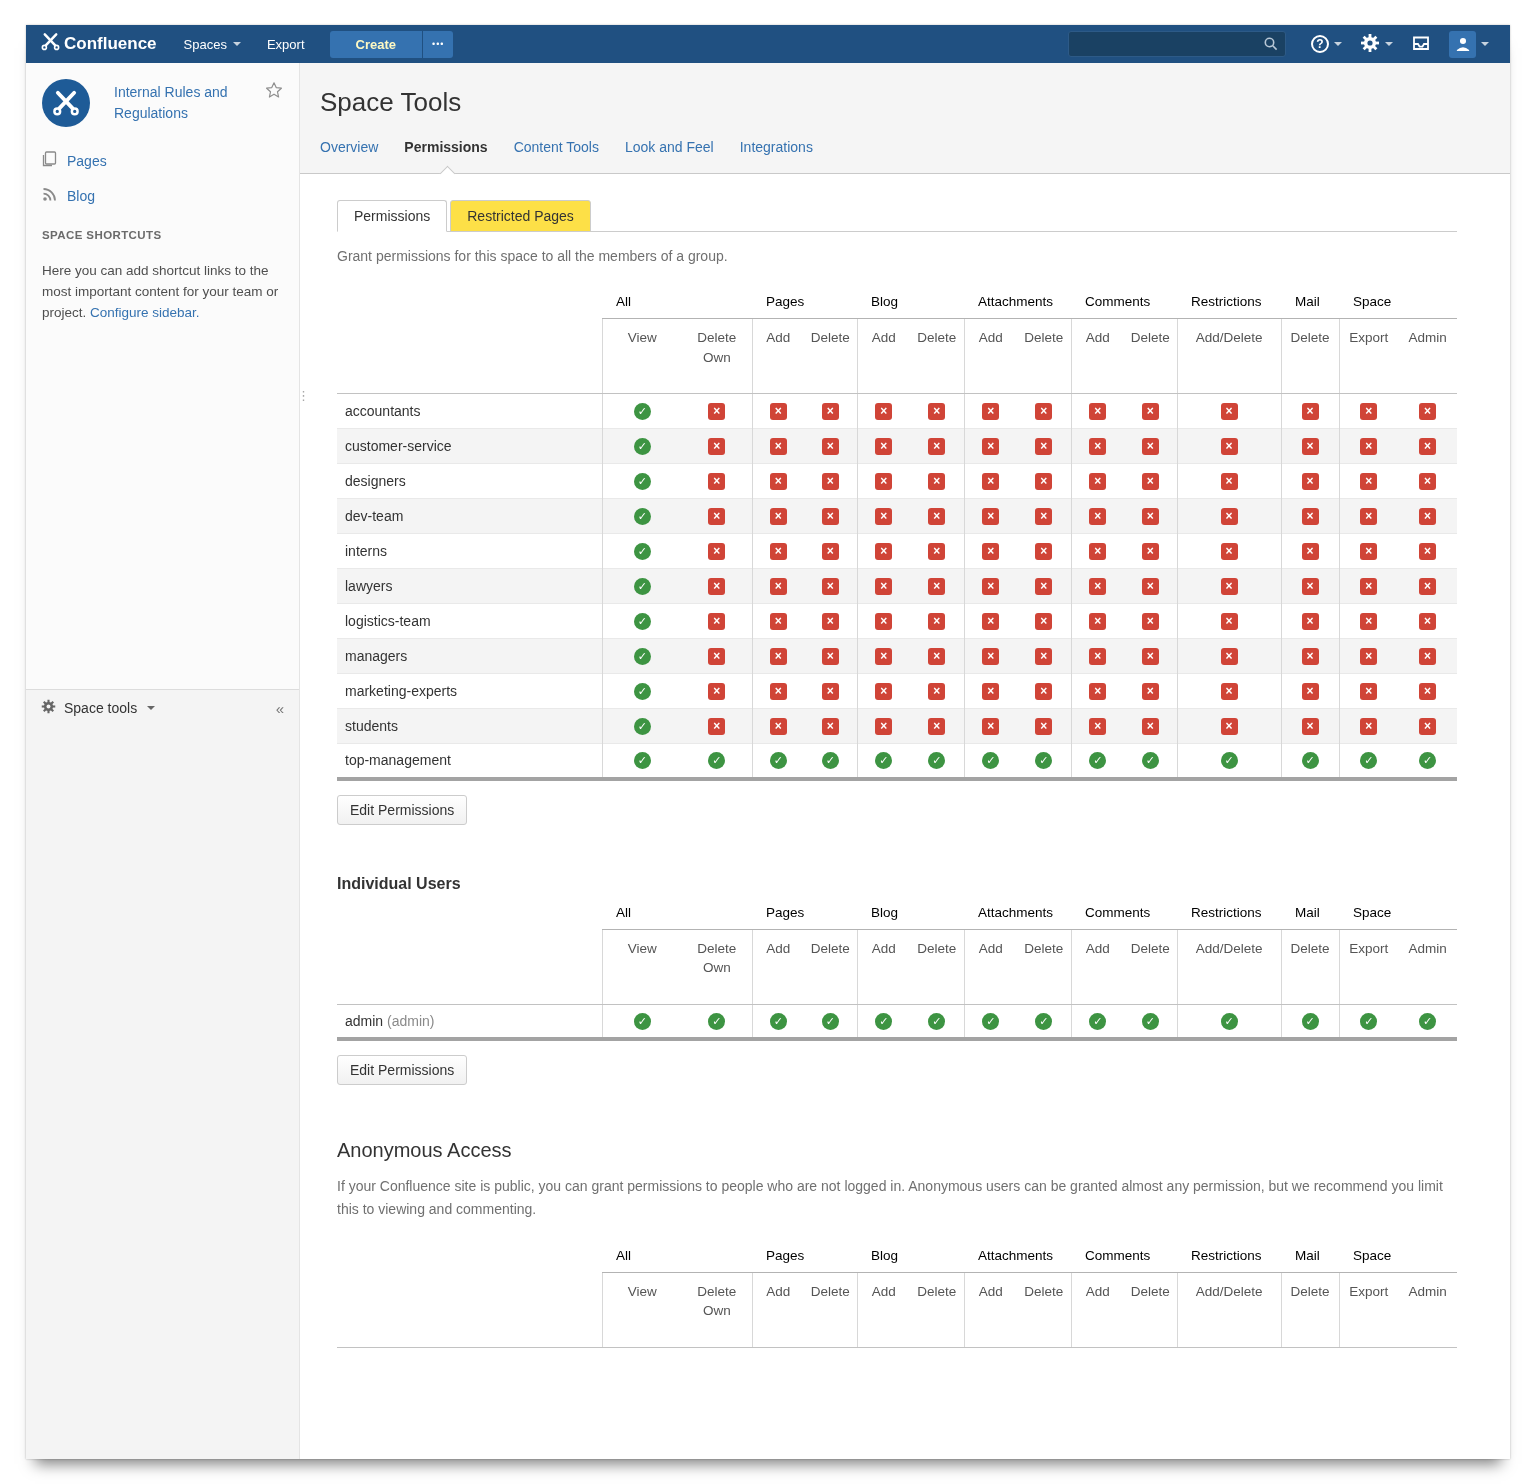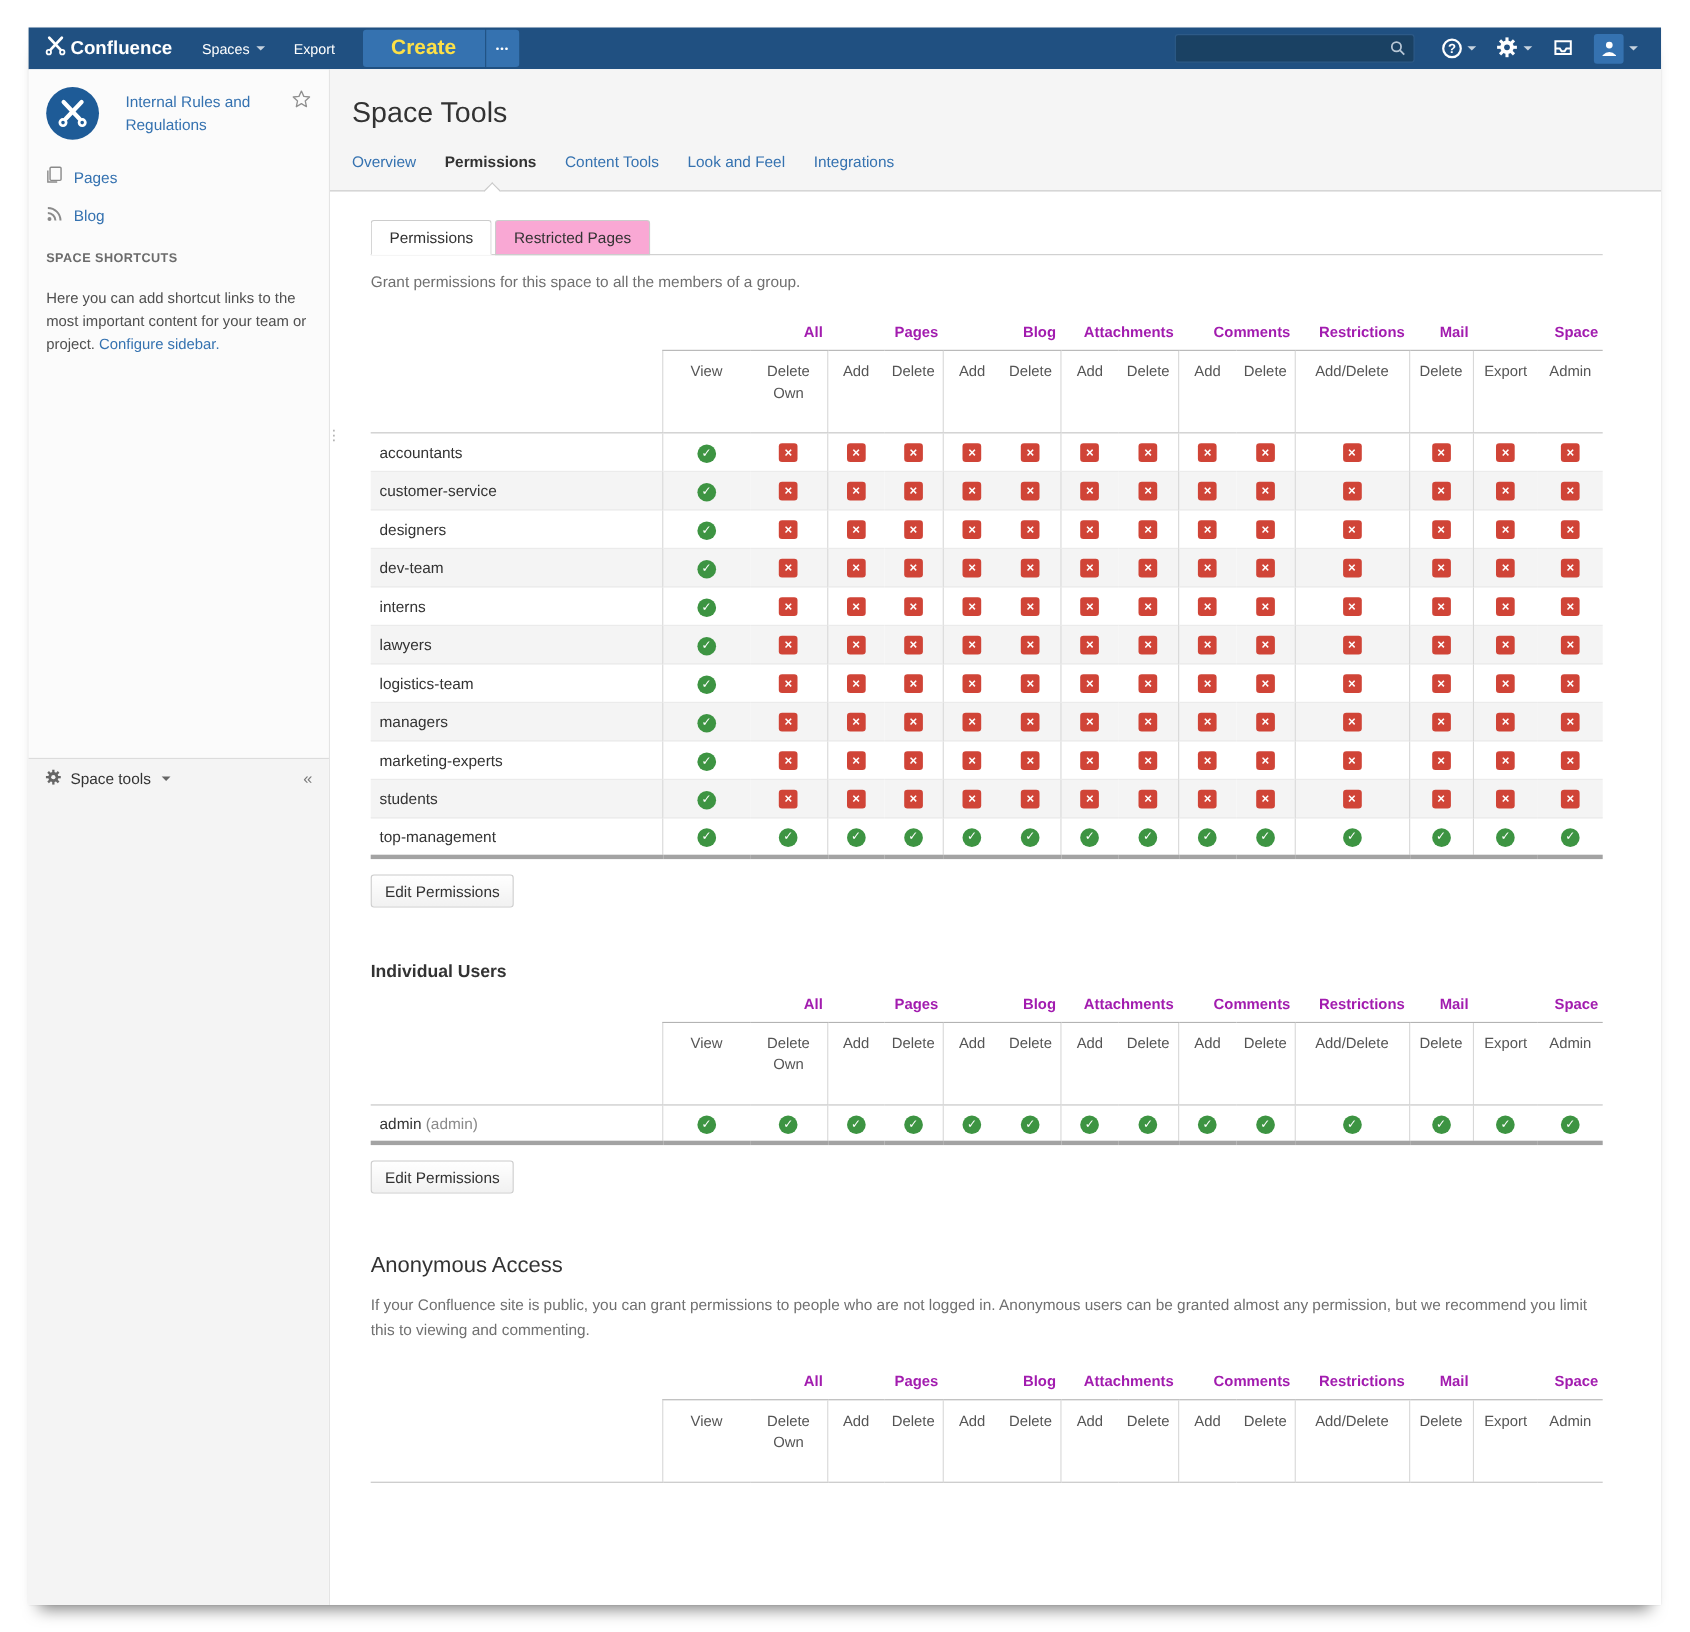--- a/index.html
+++ b/index.html
@@ -9,21 +9,21 @@
          box-shadow:0 0 2px rgba(0,0,0,.25), 0 14px 14px -9px rgba(0,0,0,.5)}
 
   
   .topbar{height:38px;background:#205081;display:flex;align-items:center;justify-content:space-between;padding:0 12px 0 14px}
   .tb-left,.tb-right{display:flex;align-items:center}
   .logo{display:flex;align-items:center;gap:3px;color:#fff;font-weight:bold;font-size:17px;cursor:pointer;margin-right:14px}
   .tb-link{color:#fff;font-size:13px;padding:0 13px;height:38px;display:flex;align-items:center;gap:6px;cursor:pointer;text-decoration:none}
   .caret{display:inline-block;width:0;height:0;border-left:4px solid transparent;border-right:4px solid transparent;border-top:4px solid rgba(255,255,255,.75)}
   .caret.dark{border-top-color:#666}
   .create-group{display:flex;margin-left:12px}
-  .create-btn{background:#3572b0;color:#fde047;border:none;font-weight:bold;font-size:19px;padding:6px 26px;border-radius:3px 0 0 3px;cursor:pointer;font-family:inherit}
+  .create-btn{background:#3572b0;color:#fef9c3;border:none;font-weight:bold;font-size:13px;padding:6px 26px;border-radius:3px 0 0 3px;cursor:pointer;font-family:inherit}
   .more-btn{background:#3572b0;color:#fff;border:none;font-size:9px;letter-spacing:1px;padding:6px 9px;border-radius:0 3px 3px 0;margin-left:1px;cursor:pointer;font-family:inherit}
   .searchbox{position:relative;width:218px;height:26px;background:#1a4163;border:1px solid #2d5a87;border-radius:3px;display:flex;align-items:center;padding:0 26px 0 8px;margin-right:16px}
   .searchbox input{background:transparent;border:none;outline:none;color:#fff;width:100%;font-size:13px;font-family:inherit}
   .searchbox svg{position:absolute;right:6px;top:4px}
   .icon-btn{display:flex;align-items:center;gap:5px;padding:0 9px;height:38px;cursor:pointer}
   .q-circle{width:18px;height:18px;border:2px solid #fff;border-radius:50%;color:#fff;font-weight:bold;font-size:12px;display:flex;align-items:center;justify-content:center}
   .avatar-chip{background:#3572b0;border-radius:3px;width:27px;height:27px;display:flex;align-items:center;justify-content:center}
 
   
   .page-body{display:flex;align-items:stretch;min-height:1396px}
@@ -47,30 +47,30 @@
   .page-title{font-size:26px;font-weight:normal;color:#333}
   .space-nav{display:flex;gap:26px;margin-top:21px;font-size:14px}
   .space-nav a{color:#3572b0;text-decoration:none;cursor:pointer}
   .space-nav a.active{color:#333;font-weight:bold}
   .notch{position:absolute;left:142px;bottom:-6px;width:11px;height:11px;background:#fff;border-left:1px solid #c9c9c9;border-top:1px solid #c9c9c9;transform:rotate(45deg)}
 
   .content{padding:26px 40px 70px 37px;position:relative;flex:1}
   .grip{position:absolute;left:-3px;top:214px;color:#a8a8a8;font-size:13px;cursor:col-resize}
 
   .tabs-bar{display:flex;border-bottom:1px solid #ccc;width:1120px}
-  .tab{padding:7px 16px;font-size:14px;border:1px solid #ccc;background:#f9a8d4;color:#333;border-radius:3px 3px 0 0;margin-right:3px;margin-bottom:-1px;cursor:pointer}
+  .tab{padding:7px 16px;font-size:14px;border:1px solid #ccc;background:#fde047;color:#333;border-radius:3px 3px 0 0;margin-right:3px;margin-bottom:-1px;cursor:pointer}
   .tab.active{background:#fff;border-bottom-color:#fff}
 
   h2.section{font-size:20px;color:#333;font-weight:normal;margin:30px 0 0}
   h3.sub-section{font-size:16px;color:#333;font-weight:bold;margin:26px 0 0}
   p.desc{font-size:14px;color:#707070;margin:13px 0 20px;max-width:1120px;line-height:1.65}
 
   
   table.perm-table{border-collapse:collapse;table-layout:fixed;width:1120px;font-size:14px;margin-top:6px}
-  .perm-table th.grp{text-align:right;color:#a21caf;font-weight:bold;font-size:13.5px;padding:6px 4px 9px 14px;border-bottom:1px solid #b3b3b3;white-space:nowrap}
+  .perm-table th.grp{text-align:left;color:#000000;font-weight:normal;font-size:13.5px;padding:6px 4px 9px 14px;border-bottom:1px solid #b3b3b3;white-space:nowrap}
   .perm-table th.lbl{border-bottom:none}
   .perm-table th.sub{color:#555;font-weight:normal;font-size:13.5px;text-align:center;vertical-align:top;padding:9px 2px 26px;border-bottom:1px solid #c2c2c2;line-height:1.45}
   .perm-table th.sub.lbl{border-bottom:1px solid #c2c2c2}
   .perm-table th.sub.first,.perm-table td.perm.first{border-left:1px solid #d8d8d8}
   .perm-table tbody td{height:35px;border-top:1px solid #e9e9e9}
   .perm-table tbody tr:first-child td{border-top:none}
   .perm-table tbody tr:last-child td{border-bottom:4px solid #a3a3a3}
   .perm-table tbody tr.even td{background:#f4f4f4}
   .perm-table td.name{color:#333;padding-left:8px}
   .perm-table td.name .suffix{color:#8a8a8a}

